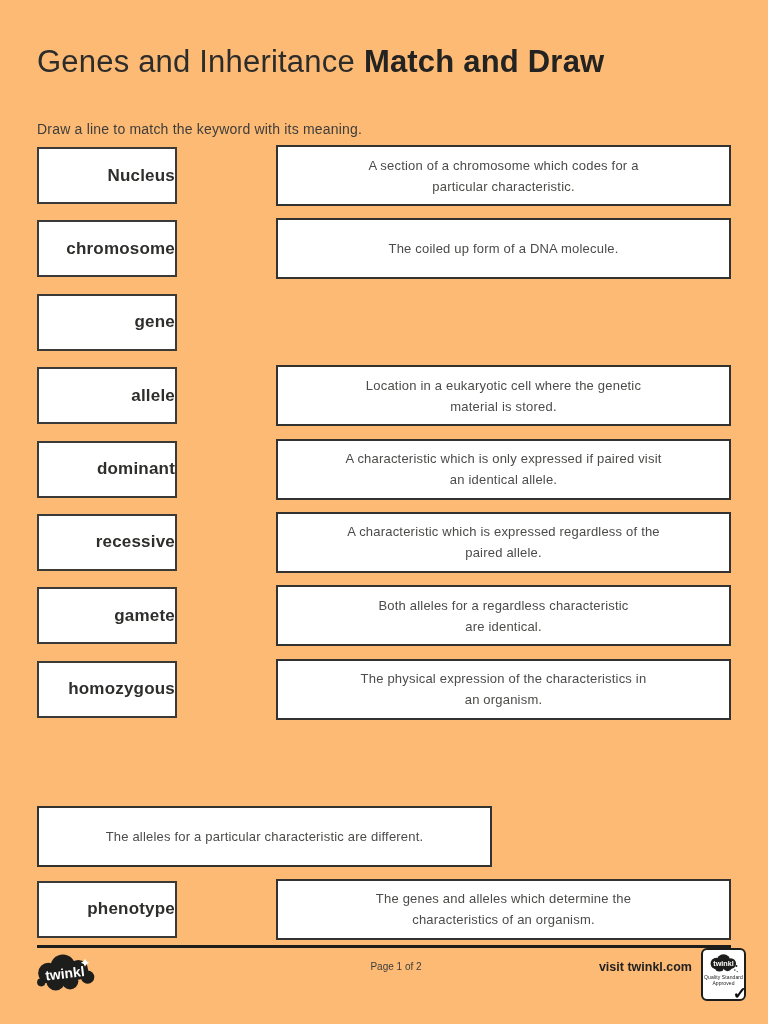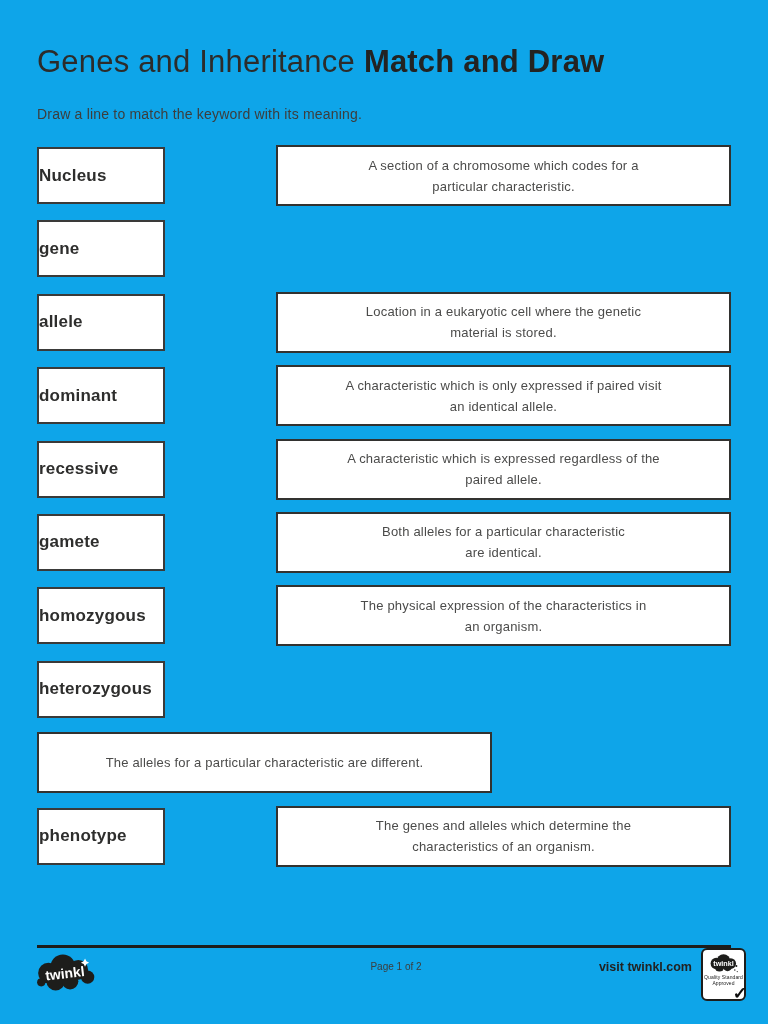--- a/index.html
+++ b/index.html
@@ -1,36 +1,36 @@
 <!DOCTYPE html>
 <html><head>
 <meta charset="utf-8">
 <style>
   html,body { margin:0; padding:0; background:#ffffff; }
   .page {
-    position:relative; width:768px; height:1024px; background:#0ea5e9;
+    position:relative; width:768px; height:1024px; background:#fdba74;
     font-family:"Liberation Sans", sans-serif; overflow:hidden;
   }
   .title {
     position:absolute; left:37px; top:44px; margin:0;
     font-size:31px; font-weight:400; color:#2c2c2b; letter-spacing:0.2px; white-space:nowrap;
   }
   .title .bold { font-weight:700; margin-left:9px; color:#232322; }
   .instruction {
-    position:absolute; left:37px; top:106px; margin:0;
+    position:absolute; left:37px; top:121px; margin:0;
     font-size:14px; color:#3d3d3c; letter-spacing:0.2px;
   }
   .rows {
     position:absolute; left:37px; top:145px; width:694px;
     display:flex; flex-direction:column; gap:12.4px;
   }
   .row { height:61px; display:flex; justify-content:space-between; align-items:center; }
   .kw-box {
-    box-sizing:border-box; width:128px; height:57px; background:#fff;
-    border:2px solid #3a3a39; display:flex; align-items:center; justify-content:flex-start;
+    box-sizing:border-box; width:140px; height:57px; background:#fff;
+    border:2px solid #3a3a39; display:flex; align-items:center; justify-content:flex-end;
   }
   .kw { font-weight:700; font-size:17px; color:#2e2e2d; letter-spacing:0.2px; }
   .def-box {
     box-sizing:border-box; width:455px; height:61px; background:#fff;
     border:2px solid #323230; display:flex; align-items:center; justify-content:center;
   }
   .def {
     font-size:13px; line-height:21px; color:#4b4b4a; text-align:center;
     white-space:pre-line; letter-spacing:0.2px;
   }
@@ -65,20 +65,28 @@
     <div class="row">
       <div class="kw-box">
         <span class="kw">Nucleus</span>
       </div>
       <div class="def-box">
         <span class="def">A section of a chromosome which codes for a
 particular characteristic.</span>
       </div>
     </div>
 
+    <div class="row">
+      <div class="kw-box">
+        <span class="kw">chromosome</span>
+      </div>
+      <div class="def-box">
+        <span class="def">The coiled up form of a DNA molecule.</span>
+      </div>
+    </div>
 
     <div class="row">
       <div class="kw-box">
         <span class="kw">gene</span>
       </div>
     </div>
 
     <div class="row">
       <div class="kw-box">
         <span class="kw">allele</span>
@@ -107,39 +115,36 @@
         <span class="def">A characteristic which is expressed regardless of the
 paired allele.</span>
       </div>
     </div>
 
     <div class="row">
       <div class="kw-box">
         <span class="kw">gamete</span>
       </div>
       <div class="def-box">
-        <span class="def">Both alleles for a particular characteristic
+        <span class="def">Both alleles for a regardless characteristic
 are identical.</span>
       </div>
     </div>
 
     <div class="row">
       <div class="kw-box">
         <span class="kw">homozygous</span>
       </div>
       <div class="def-box">
         <span class="def">The physical expression of the characteristics in
 an organism.</span>
       </div>
     </div>
 
     <div class="row">
-      <div class="kw-box">
-        <span class="kw">heterozygous</span>
-      </div>
     </div>
 
     <div class="row">
       <div class="def-box">
         <span class="def">The alleles for a particular characteristic are different.</span>
       </div>
     </div>
 
     <div class="row">
       <div class="kw-box">

